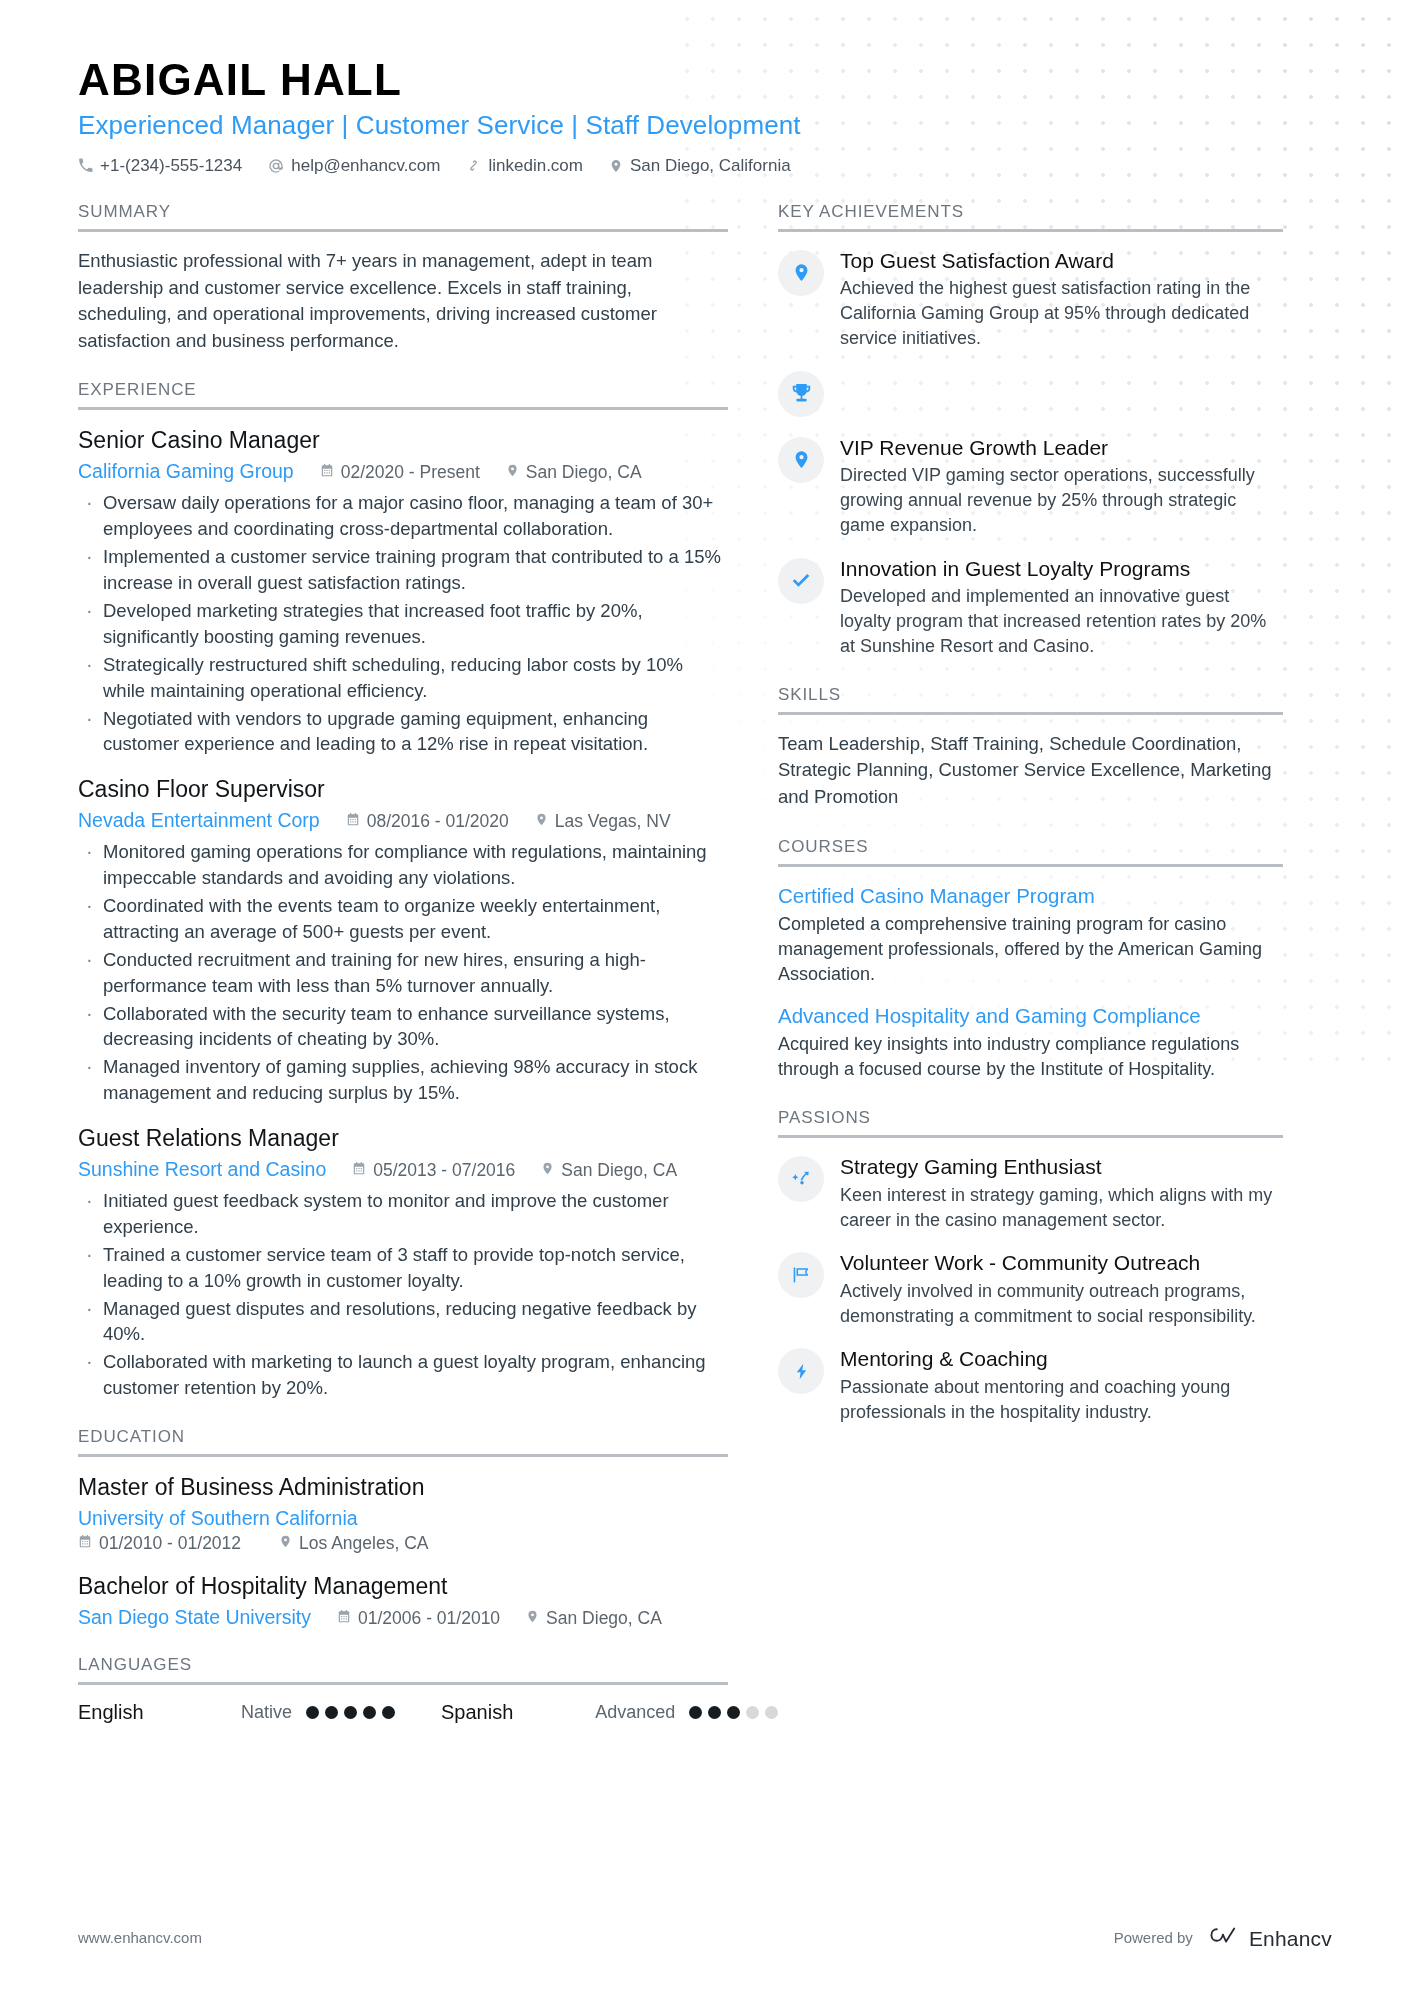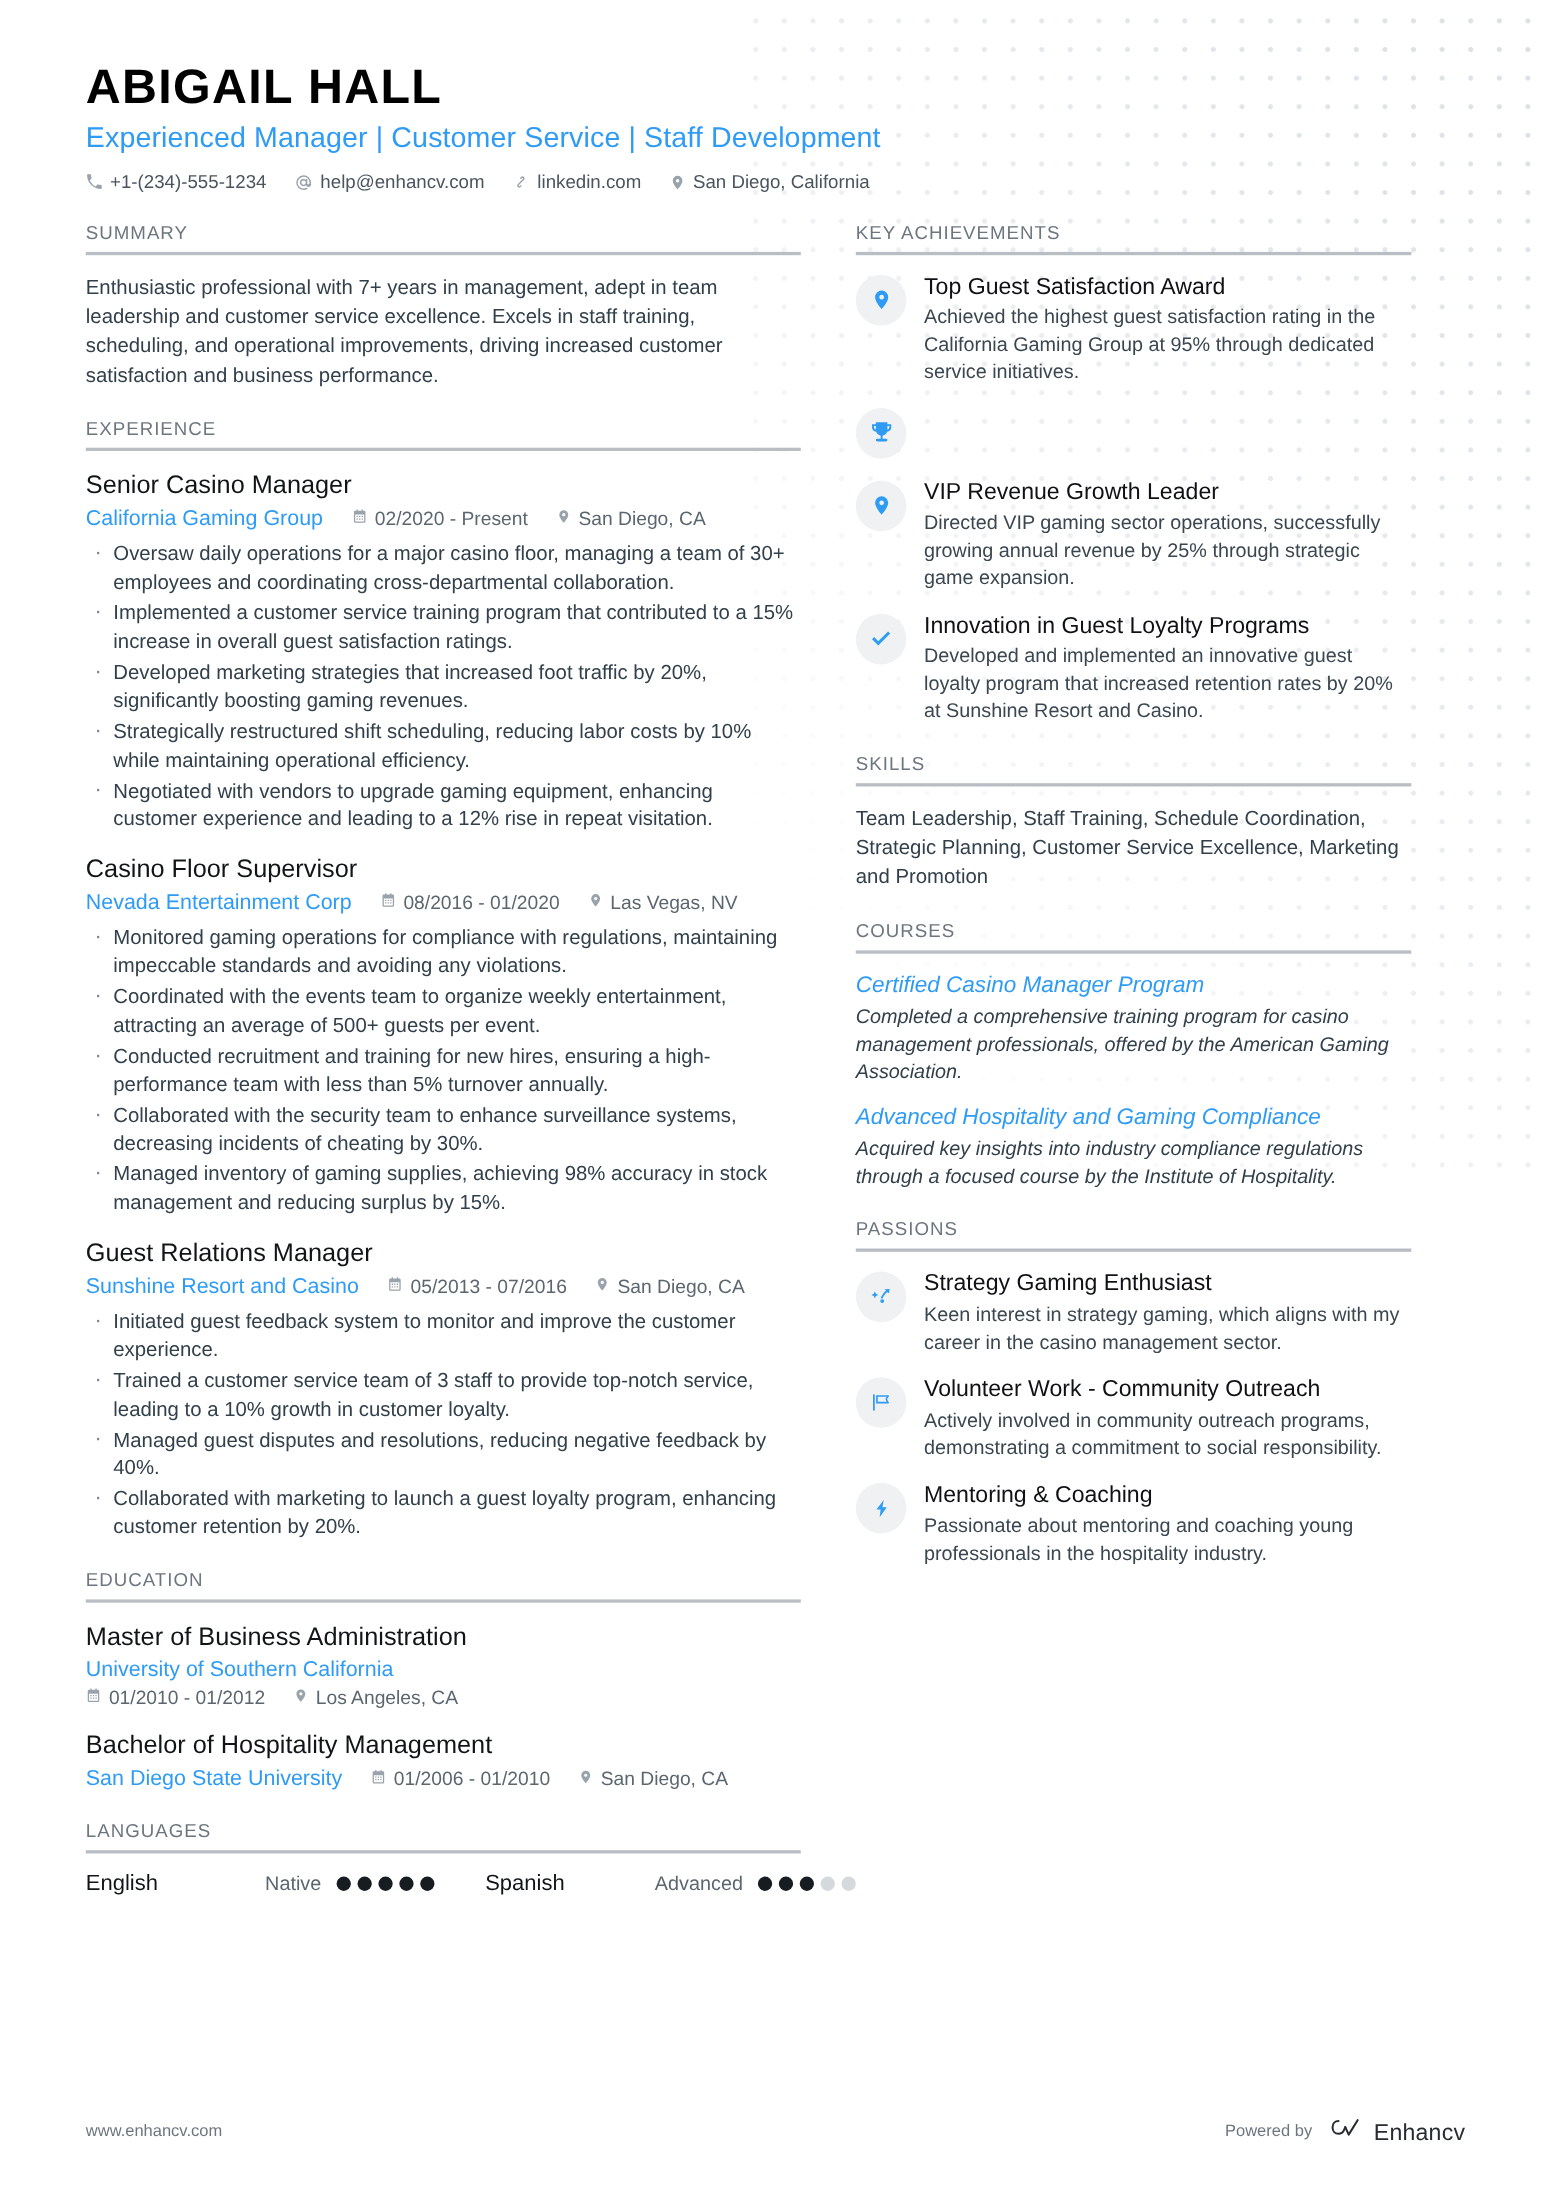--- a/index.html
+++ b/index.html
@@ -117,21 +117,21 @@
   .meta-chip {
     display: inline-flex;
     align-items: flex-start;
     gap: 7px;
     font-size: 17.5px;
     color: #5c666f;
     white-space: nowrap;
   }
   .edu-meta-row {
     display: flex;
-    gap: 26px;
+    gap: 38px;
     margin-top: 3px;
   }
   .bullets { list-style: none; }
   .bullets li {
     position: relative;
     padding-left: 25px;
     font-size: 18.5px;
     line-height: 1.40;
     color: #32404b;
     margin-bottom: 2px;
@@ -171,21 +171,21 @@
     line-height: 1.26;
     margin-bottom: 2px;
   }
   .ach-desc {
     font-size: 18px;
     line-height: 1.38;
     color: #3a4650;
   }
 
   
-  .course { margin-bottom: 16px; font-style: italic; }
+  .course { margin-bottom: 16px; }
   .course-title {
     font-size: 20.5px;
     color: #2e9bf5;
     line-height: 1.26;
     margin-bottom: 3px;
   }
   .course-desc {
     font-size: 18px;
     line-height: 1.40;
     color: #32404b;

